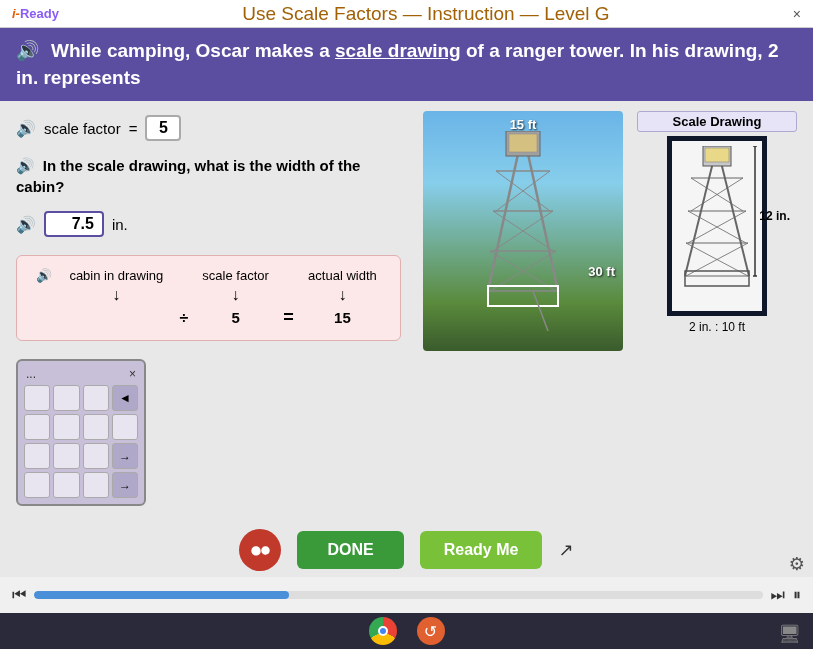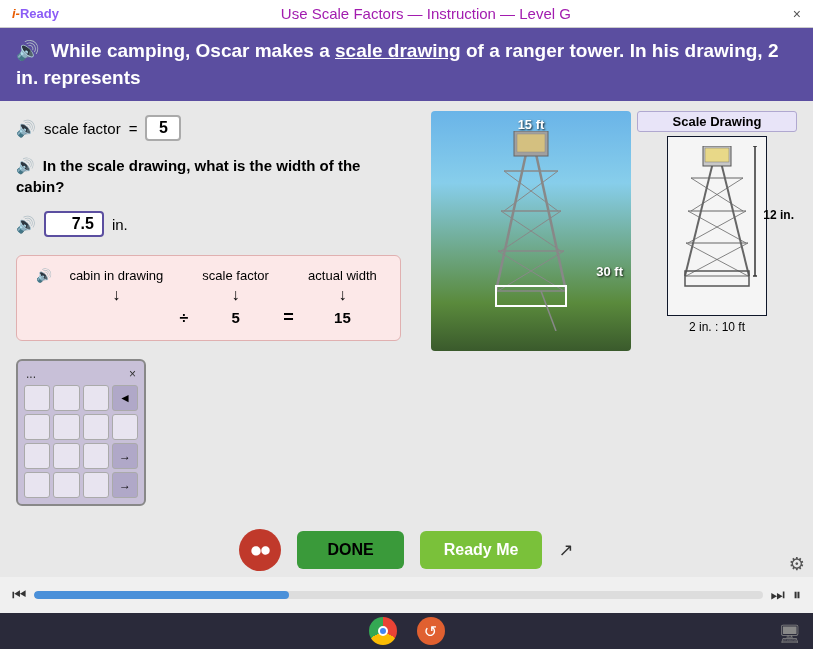--- a/index.html
+++ b/index.html
@@ -22,22 +22,22 @@
       border-bottom: 1px solid #ccc;
       height: 28px;
     }
     #logo {
       font-size: 13px;
       font-weight: bold;
       color: #444;
     }
     #logo span { color: #8b5cf6; }
     #page-title-bar {
-      font-size: 15px;
-      color: #a21caf;
+      font-size: 19px;
+      color: #a16207;
     }
     #close-btn {
       font-size: 14px;
       cursor: pointer;
       color: #555;
     }
 
     
     #header-banner {
       background: #5b4ea0;
@@ -192,21 +192,21 @@
     #right-panel {
       display: flex;
       flex-direction: column;
       align-items: flex-end;
       gap: 8px;
       width: 380px;
     }
 
     #tower-image-area {
       display: flex;
-      gap: 6px;
+      gap: 14px;
       align-items: flex-start;
     }
 
     #tower-photo {
       width: 200px;
       height: 240px;
       background: linear-gradient(180deg, #6ab4e8 0%, #87ceeb 30%, #5a8a3c 80%, #3a5a2c 100%);
       border-radius: 4px;
       position: relative;
       overflow: hidden;
@@ -249,21 +249,21 @@
       padding: 2px 8px;
       border-radius: 3px;
       margin-bottom: 4px;
       align-self: stretch;
       text-align: center;
     }
     #scale-drawing-img {
       width: 100px;
       height: 180px;
       background: #f5f5f5;
-      border: 1px solid #0f172a;
+      border: 5px solid #0f172a;
       position: relative;
       display: flex;
       align-items: center;
       justify-content: center;
     }
     .scale-12in-label {
       position: absolute;
       right: -28px;
       top: 40%;
       font-size: 12px;
@@ -539,21 +539,21 @@
 
     </div>
   </div>
 
 </div>
 
 <div id="bottom-buttons-bar" style="position:absolute; bottom:72px; left:0; right:0; display:flex; align-items:center; justify-content:center; gap:16px; padding:6px 0;">
   <button id="record-btn" style="width:42px;height:42px;background:#c0392b;border-radius:50%;border:none;cursor:pointer;display:flex;align-items:center;justify-content:center;color:white;font-size:20px;">
     ⏺
   </button>
-  <button id="done-btn" style="background:#3a9a3a;color:#000000;border:none;border-radius:6px;padding:10px 30px;font-size:16px;font-weight:bold;cursor:pointer;">DONE</button>
+  <button id="done-btn" style="background:#3a9a3a;color:#ffffff;border:none;border-radius:6px;padding:10px 30px;font-size:16px;font-weight:bold;cursor:pointer;">DONE</button>
   <button id="show-me-btn" style="background:#7ac13a;color:white;border:none;border-radius:6px;padding:10px 24px;font-size:16px;font-weight:bold;cursor:pointer;">Ready Me</button>
 
   <span style="font-size:18px;color:#333;">↗</span>
 </div>
 
 <div id="progress-container" style="position:absolute;bottom:36px;left:0;right:0;height:36px;background:#f0f0f0;display:flex;align-items:center;padding:0 12px;gap:8px;">
   <span id="prog-start" style="font-size:16px;color:#333;">⏮</span>
   <div id="prog-bar-bg" style="flex:1;height:8px;background:#ddd;border-radius:4px;overflow:hidden;">
     <div id="prog-bar-fill" style="height:100%;background:#4a90d9;border-radius:4px;width:35%;"></div>
   </div>

